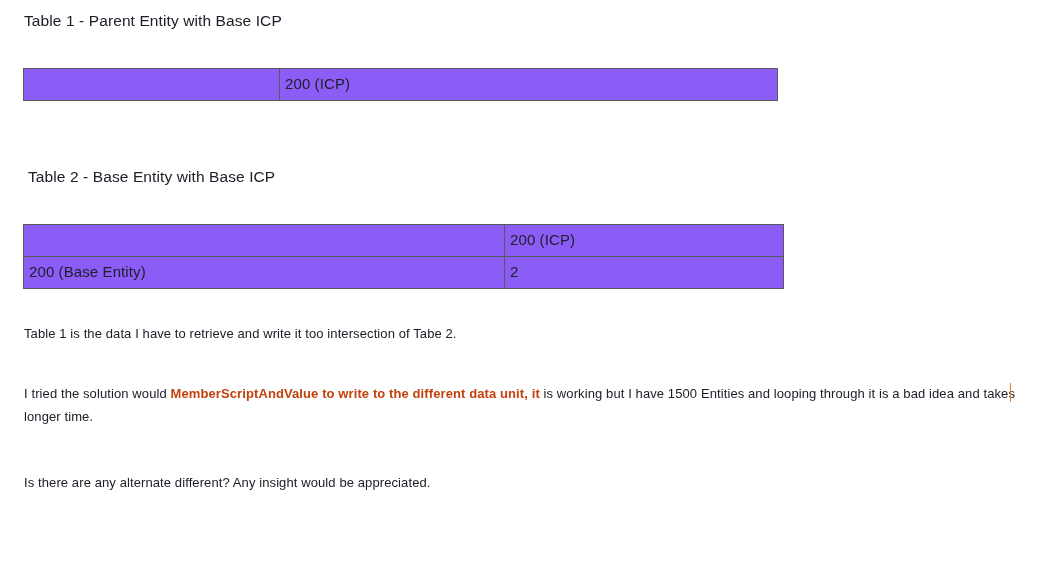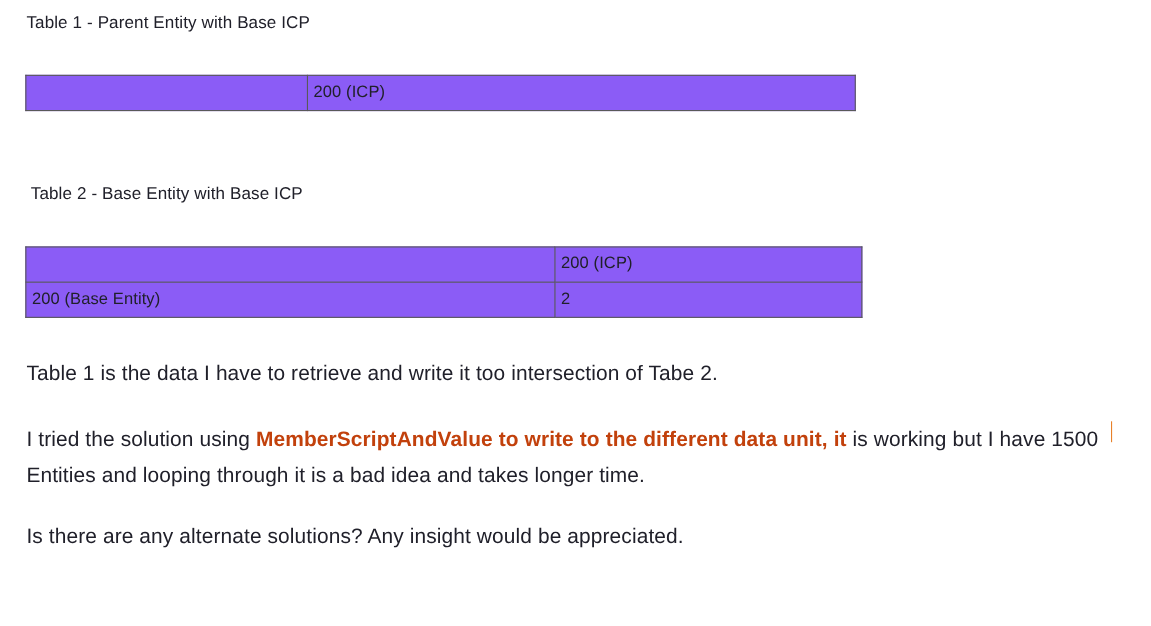--- a/index.html
+++ b/index.html
@@ -66,21 +66,21 @@
   #table-2 {
     left: 23px;
     top: 224px;
     width: 760px;
   }
   #table-2 col.c1 { width: 481px; }
   #table-2 col.c2 { width: 279px; }
 
   .para {
     position: absolute;
-    font-size: 19px;
+    font-size: 13px;
     line-height: 1.75;
     color: #20202a;
     letter-spacing: 0.1px;
   }
   #para-1 {
     left: 24px;
     top: 323px;
     width: 900px;
   }
   #para-2 {
@@ -140,19 +140,19 @@
       </tr>
       <tr>
         <td>200 (Base Entity)</td>
         <td>2</td>
       </tr>
     </tbody>
   </table>
 
   <div class="para" id="para-1">Table 1 is the data I have to retrieve and write it too intersection of Tabe 2.</div>
 
-  <div class="para" id="para-2"><span>I tried the solution using </span><span class="highlight">MemberScriptAndValue to write to the different data unit, it</span><span> is working but I have 1500 Entities and looping through it is a bad idea and takes longer time.</span></div>
+  <div class="para" id="para-2"><span>I tried the solution would </span><span class="highlight">MemberScriptAndValue to write to the different data unit, it</span><span> is working but I have 1500 Entities and looping through it is a bad idea and takes longer time.</span></div>
 
   <div class="caret"></div>
 
-  <div class="para" id="para-3">Is there are any alternate solutions? Any insight would be appreciated.</div>
+  <div class="para" id="para-3">Is there are any alternate different? Any insight would be appreciated.</div>
 
 </div>
 
 </body></html>

